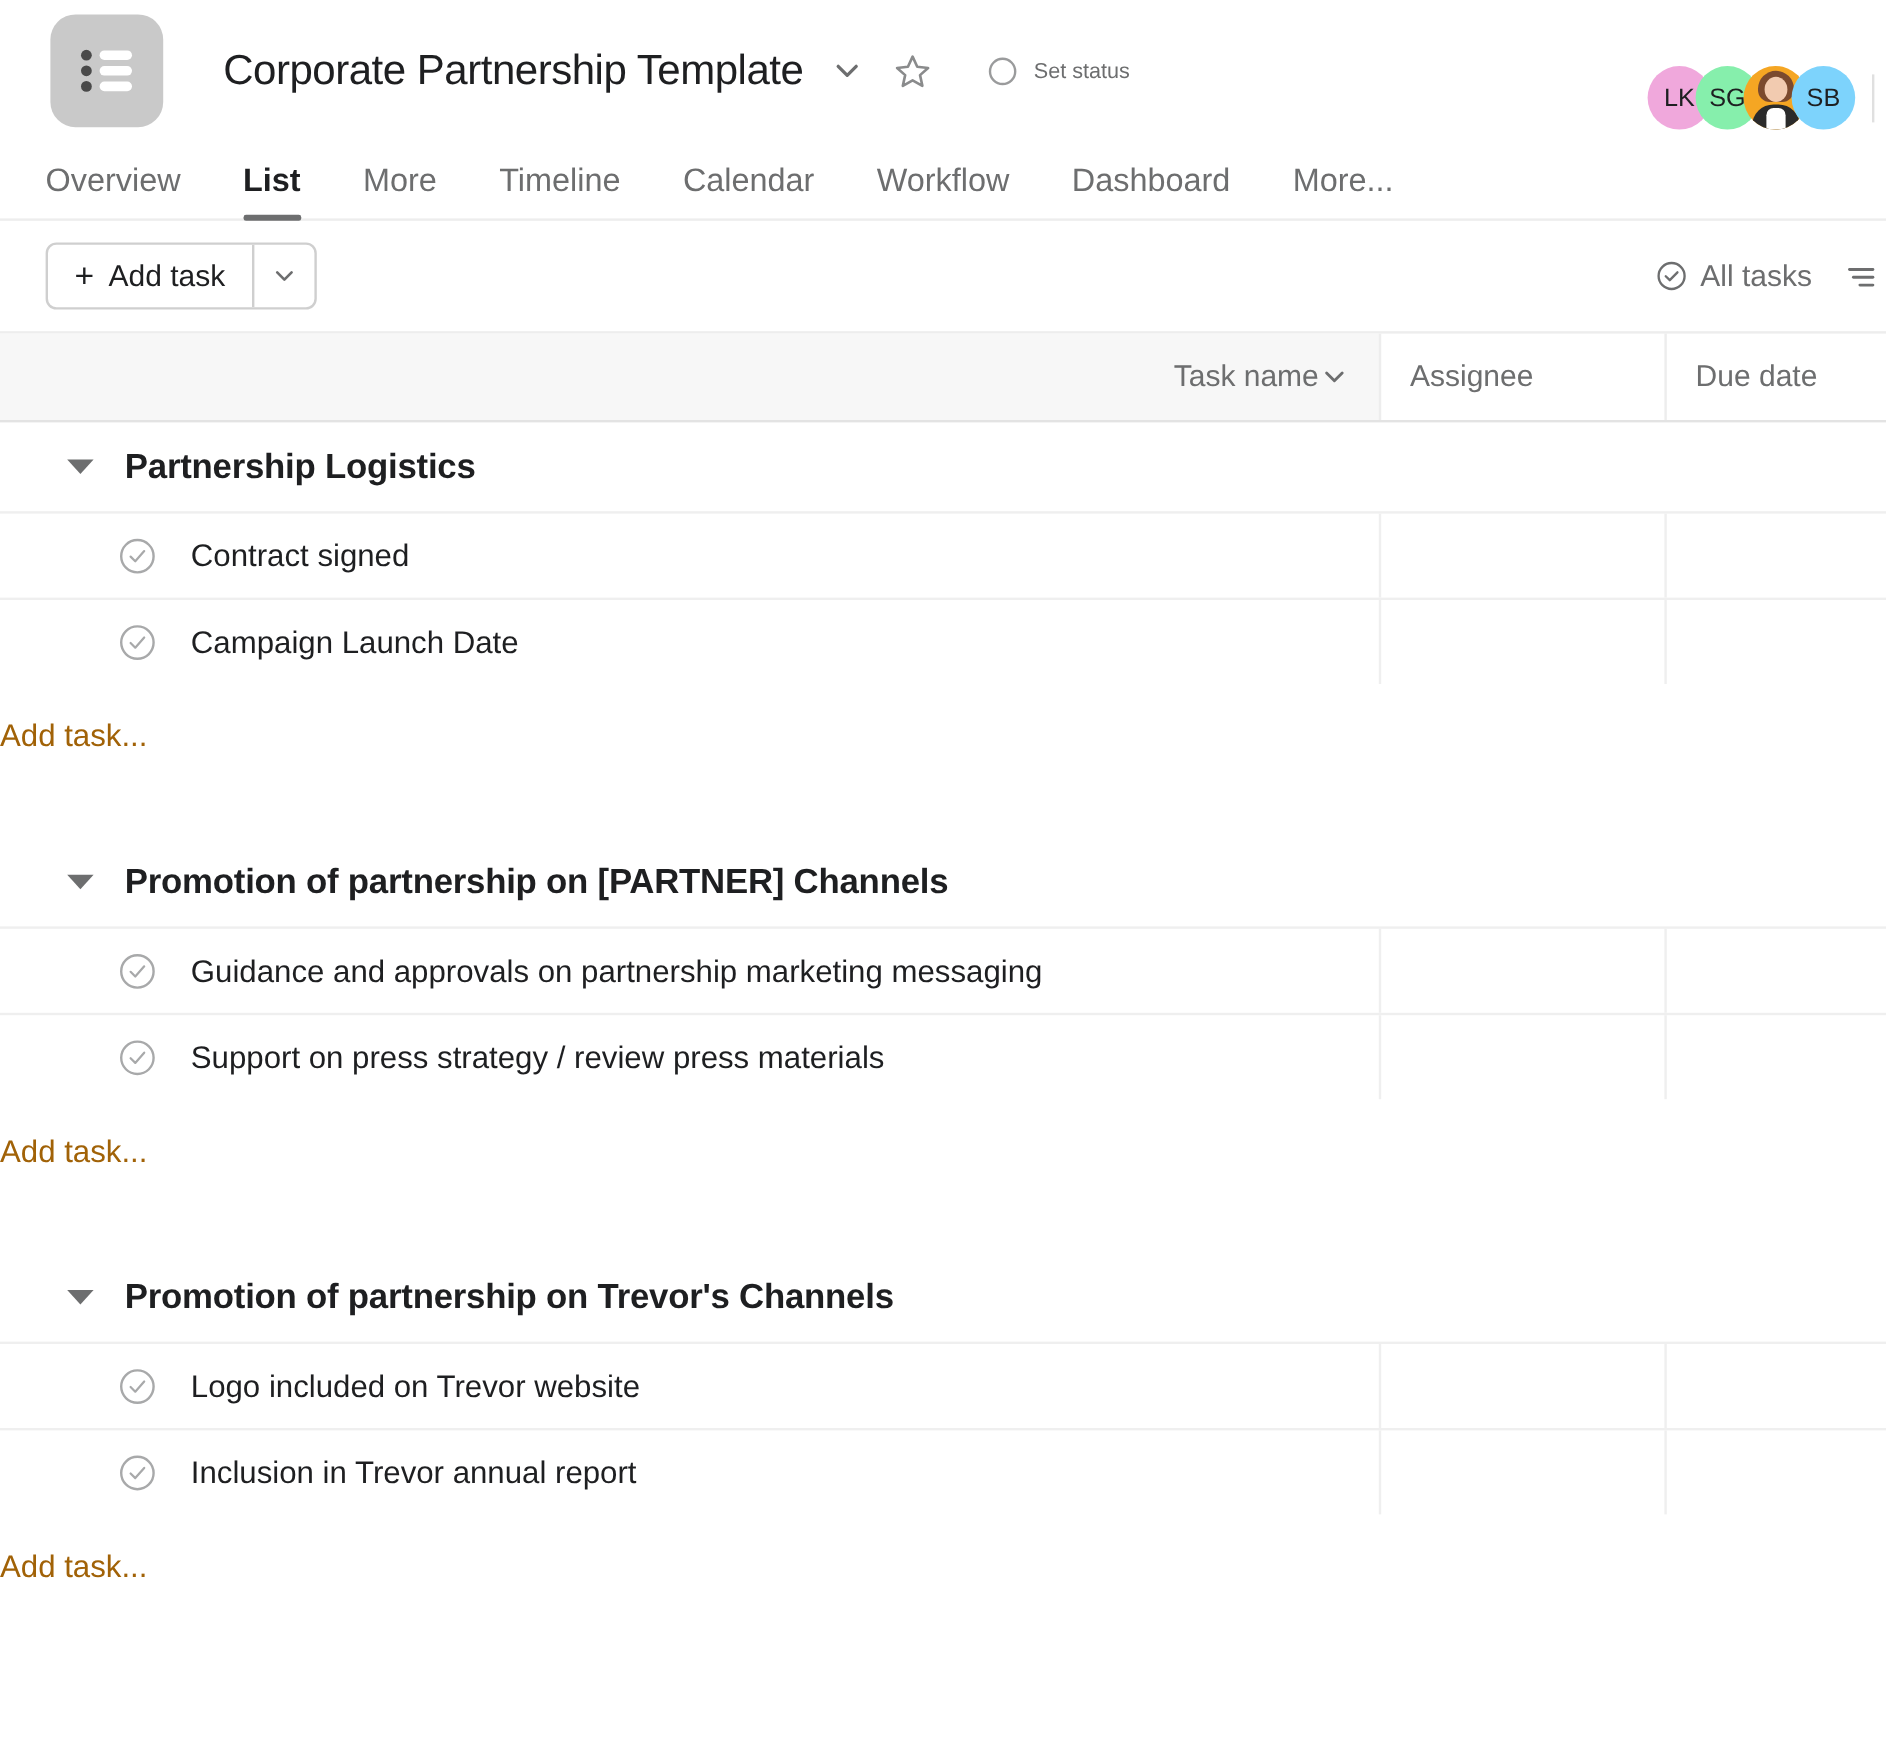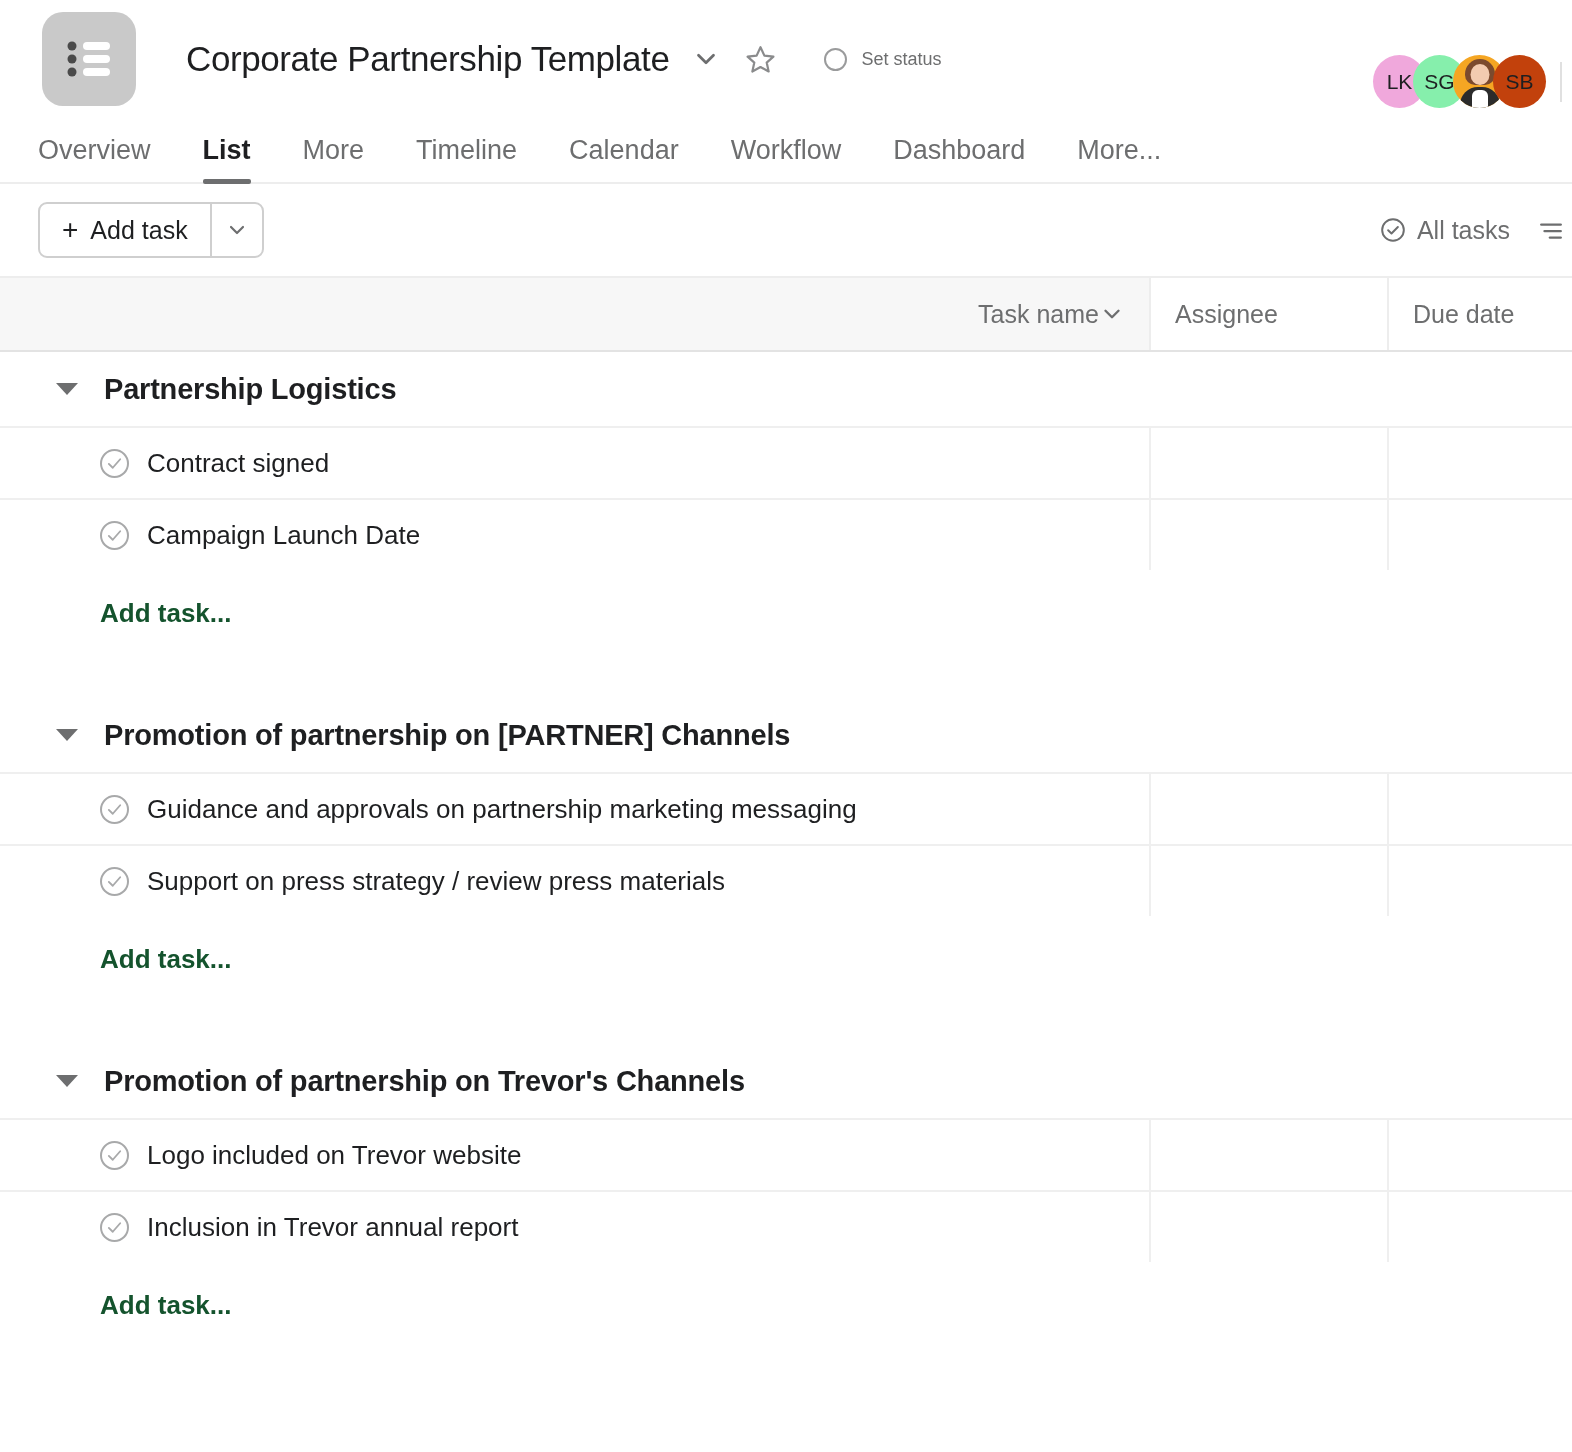--- a/index.html
+++ b/index.html
@@ -285,21 +285,21 @@
     height: 72px;
     border-top: 2px solid #efefef;
   }
   .task-row:last-of-type { border-bottom: 2px solid #efefef; }
 
   .cell-name {
     width: 1151px;
     flex: none;
     display: flex;
     align-items: center;
-    gap: 18px;
+    gap: 30px;
     padding-left: 100px;
     border-right: 2px solid #efefef;
     overflow: hidden;
     white-space: nowrap;
   }
   .cell-assignee { width: 238px; flex: none; border-right: 2px solid #efefef; }
   .cell-due      { width: 183px; flex: none; }
 
   .check-circle {
     width: 29px; height: 29px;
@@ -314,25 +314,23 @@
   .task-name {
     font-size: 26px;
     color: #1e1f21;
     white-space: nowrap;
   }
 
   .addtask-row {
     height: 86px;
     display: flex;
     align-items: center;
-    padding-left: 100px;
     font-size: 26px;
-    color: #14532d;
-    cursor: pointer;
-    font-weight: bold;
+    color: #a16207;
+    cursor: pointer;
   }
   .section-gap { height: 42px; }
 </style>
 </head>
 <body>
 
 <div class="topbar">
 
   <div class="project-icon">
     <svg class="glyph" width="44" height="36" viewBox="0 0 44 36">
@@ -370,21 +368,21 @@
     </div>
     <div class="avatar" style="background:#86efac">
       <span>SG</span>
     </div>
     <div class="avatar photo">
       <span class="face-hair"></span>
       <span class="face-skin"></span>
       <span class="face-body"></span>
       <span class="face-shirt"></span>
     </div>
-    <div class="avatar" style="background:#c2410c">
+    <div class="avatar" style="background:#7dd3fc">
       <span>SB</span>
     </div>
     <div class="avatar-divider"></div>
   </div>
 </div>
 
 <div class="tabs">
   <div class="tab">Overview</div>
   <div class="tab active">List</div>
   <div class="tab">More</div>

